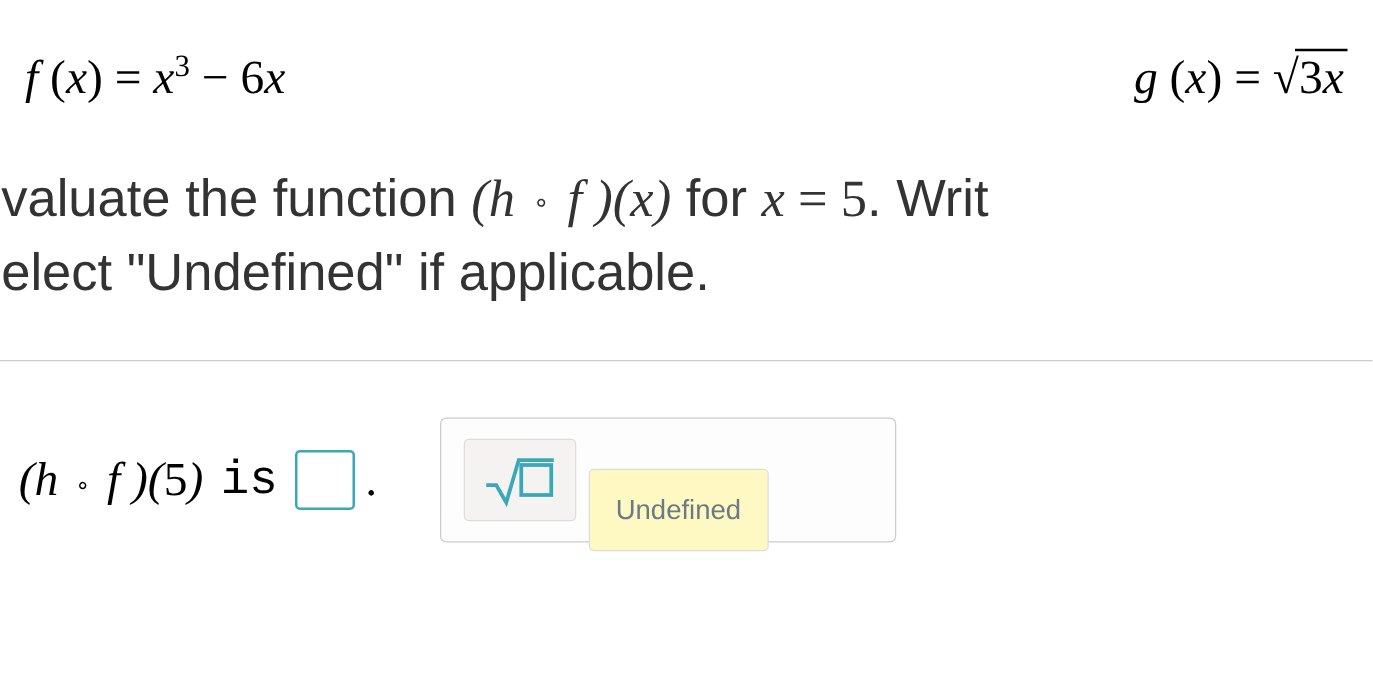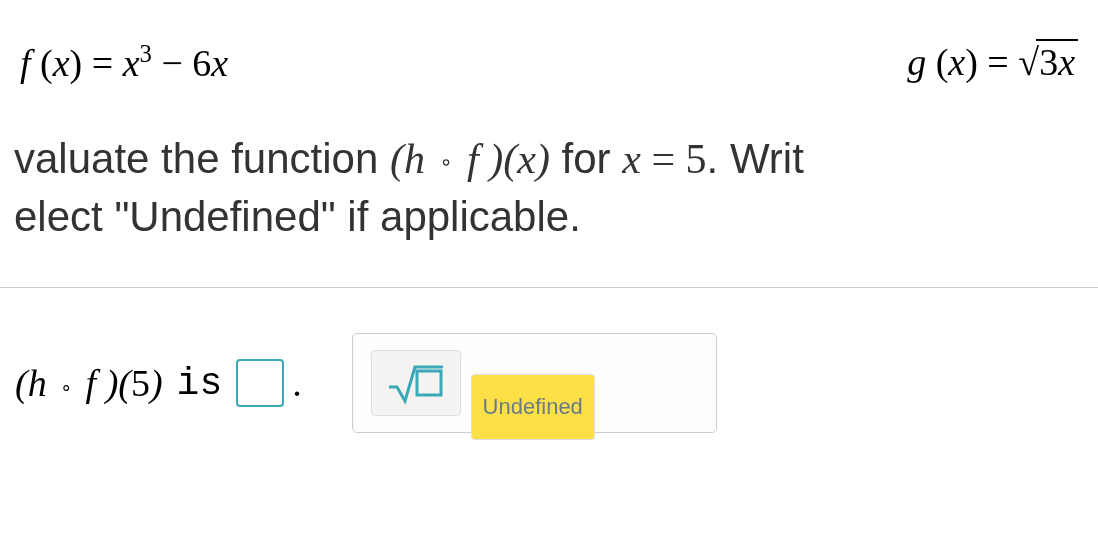--- a/index.html
+++ b/index.html
@@ -31,21 +31,21 @@
     .func-f {
       margin-left: 0;
     }
     .func-g {
       margin-left: 60px;
     }
     .func-h {
       margin-right: 10px;
     }
     .instruction {
-      padding: 25px 0 20px 14px;
+      padding: 25px 0 20px 1px;
       font-size: 42px;
       color: #333;
       line-height: 1.4;
     }
     .math-inline {
       font-family: 'Times New Roman', serif;
       font-style: italic;
     }
     .divider {
       border: none;
@@ -105,25 +105,25 @@
       display: flex;
       align-items: center;
       justify-content: center;
       cursor: pointer;
     }
     .sqrt-button svg {
       width: 58px;
       height: 44px;
     }
     .undefined-button {
-      width: 124px;
+      width: 144px;
       height: 66px;
       border: 1px solid #ddd;
       border-radius: 4px;
-      background: #fde047;
+      background: #fef9c3;
       display: flex;
       align-items: center;
       justify-content: center;
       cursor: pointer;
       color: #6b7b86;
       font-size: 22px;
       margin-top: 48px;
     }
     sup {
       font-size: 0.65em;

